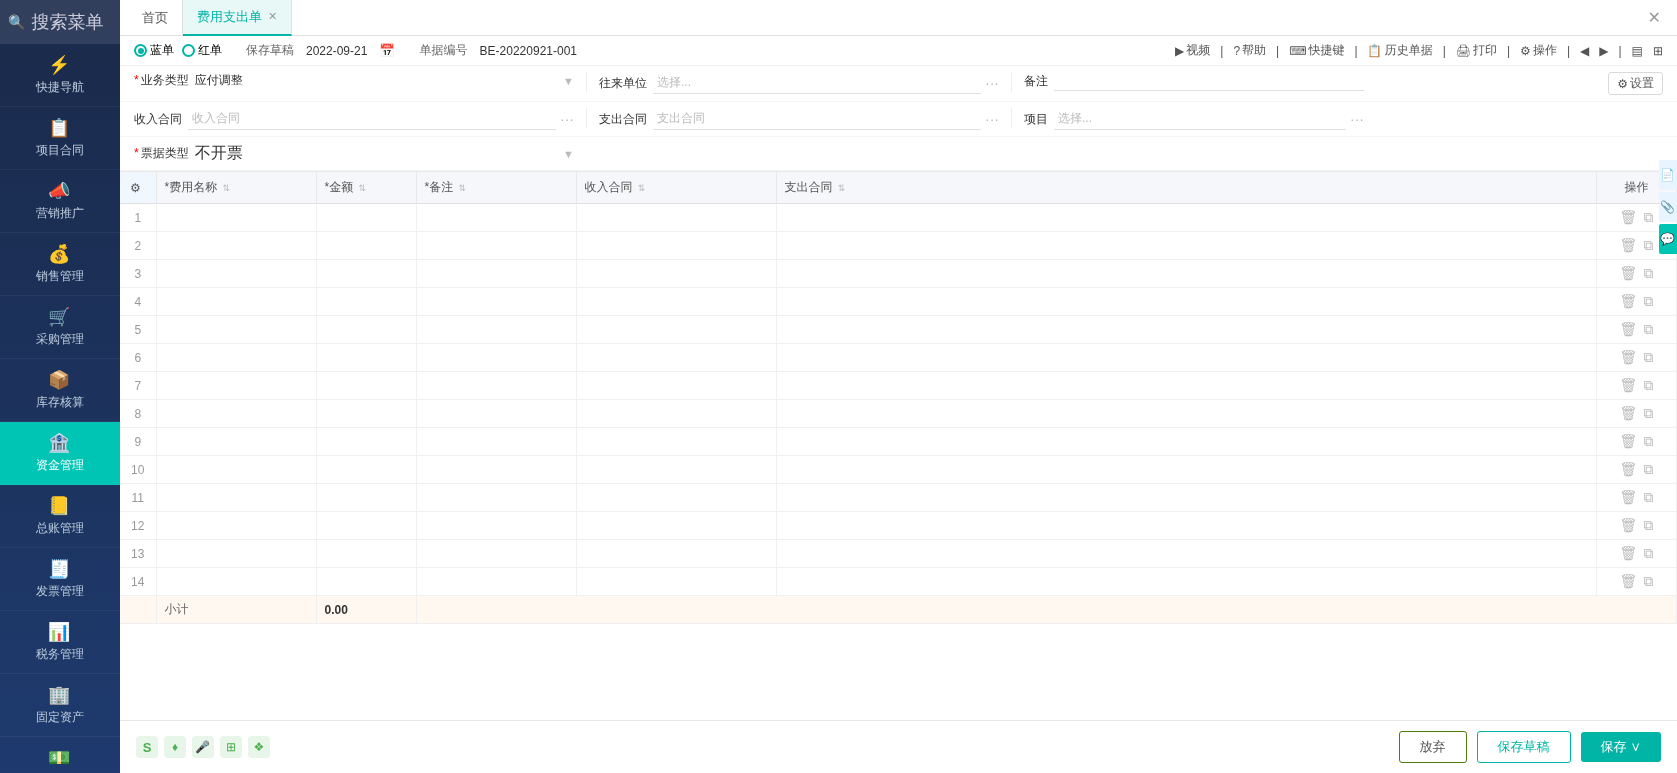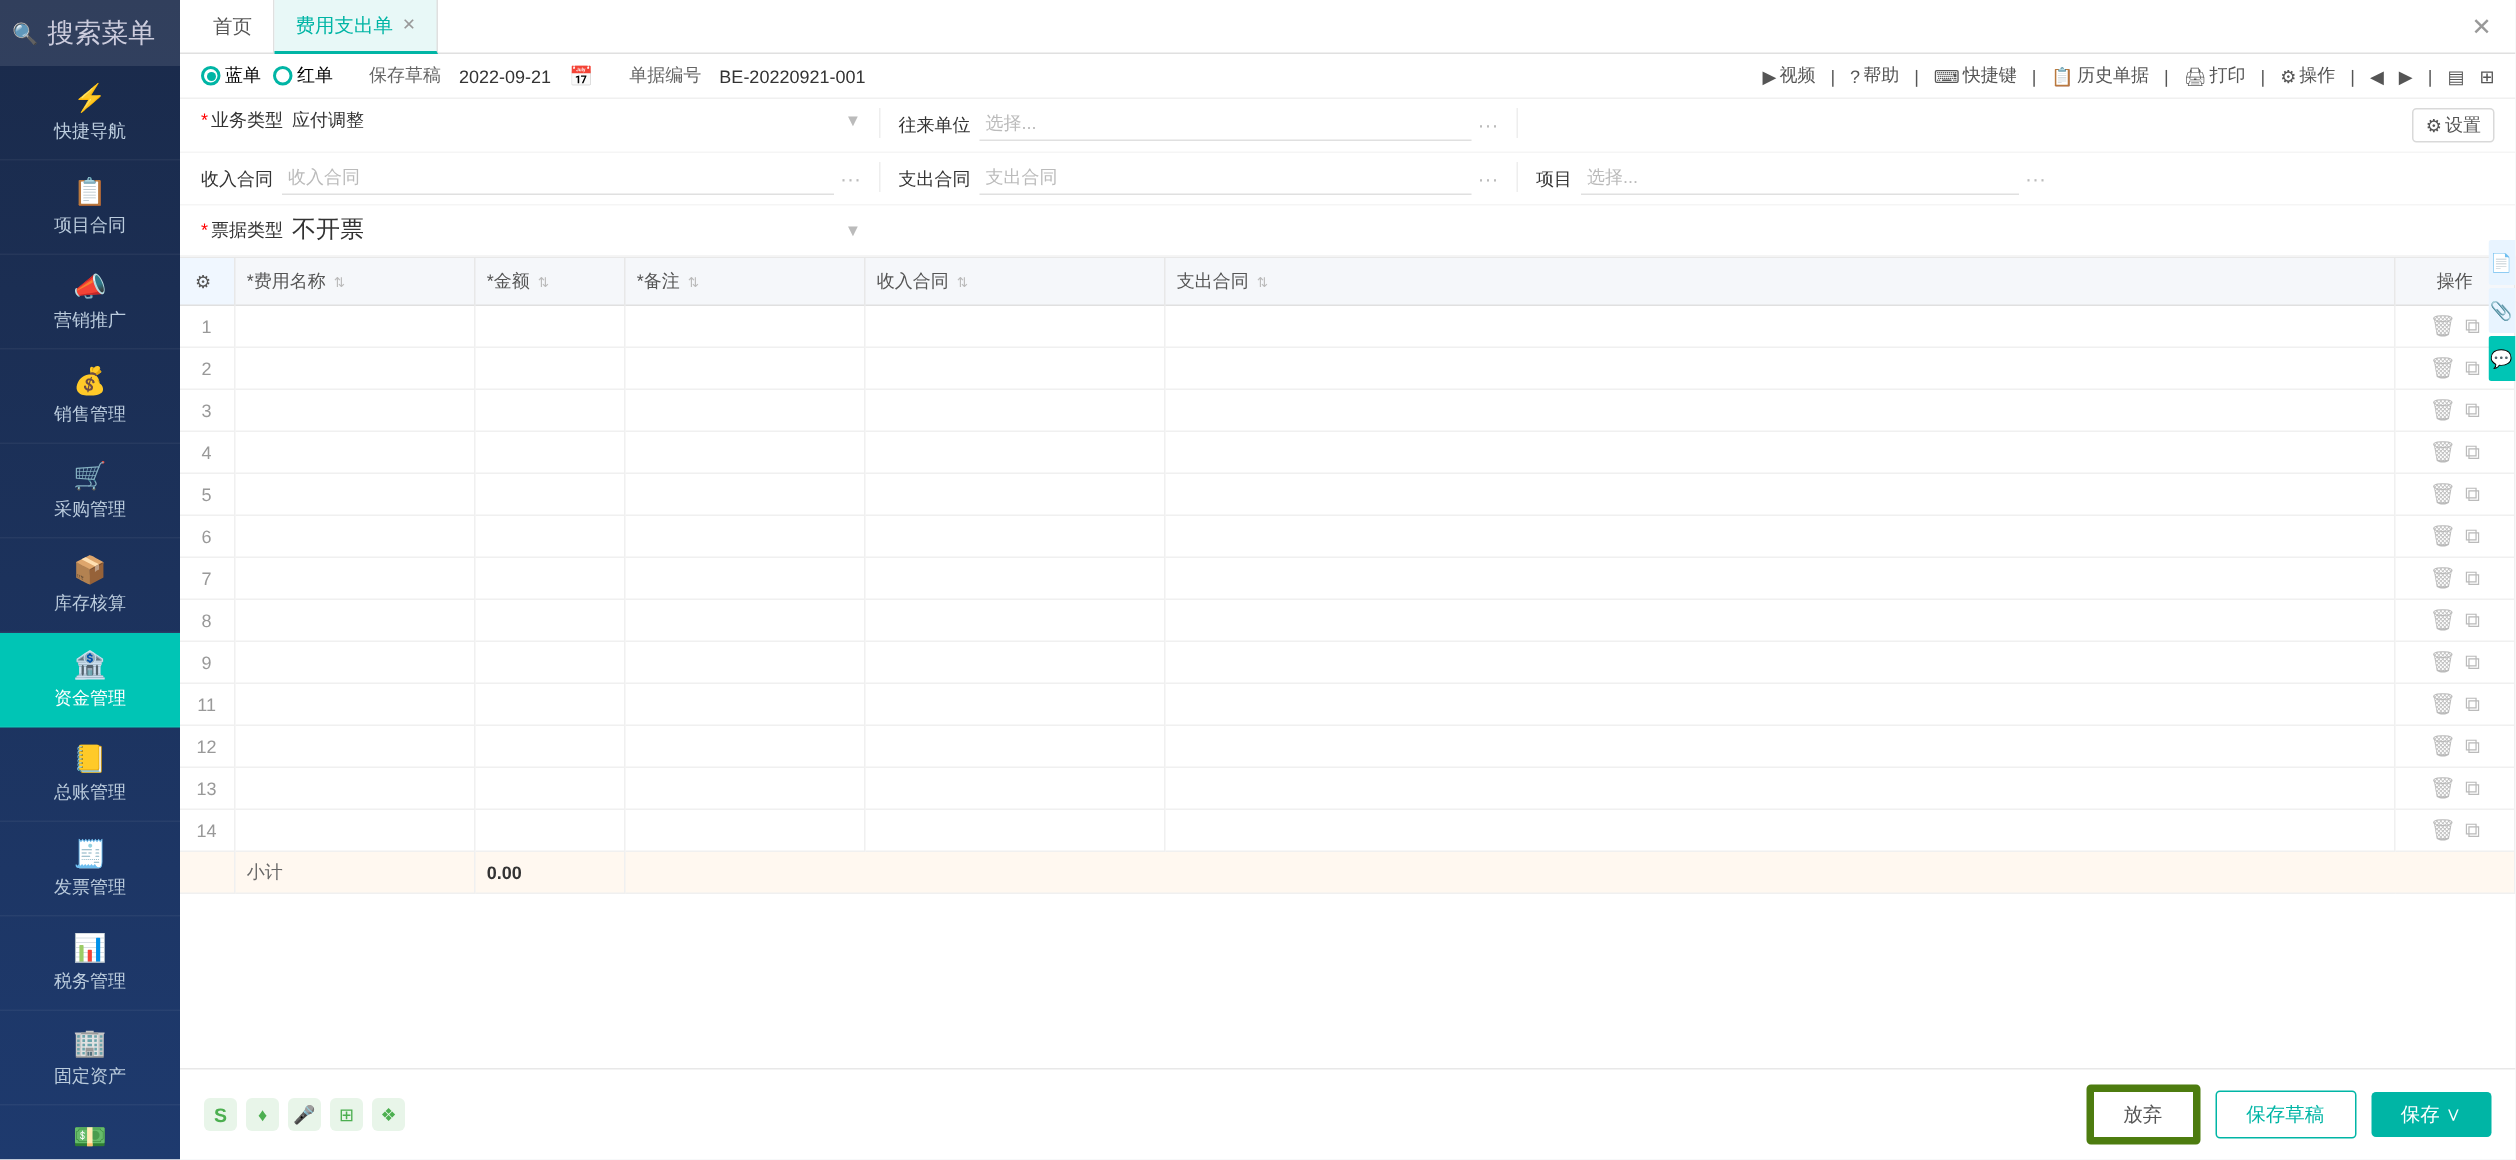--- a/index.html
+++ b/index.html
@@ -205,21 +205,21 @@
     .brand-icons { display: flex; align-items: center; gap: 6px; margin-right: auto; }
     .brand-s { width: 22px; height: 22px; background: #e8f5e9; border-radius: 4px; display: flex; align-items: center; justify-content: center; font-size: 13px; font-weight: bold; color: #4caf50; }
     .brand-icon { width: 22px; height: 22px; border-radius: 4px; display: flex; align-items: center; justify-content: center; font-size: 12px; background: #e8f5e9; color: #4caf50; }
     .btn {
       padding: 6px 20px;
       border-radius: 3px;
       border: none;
       cursor: pointer;
       font-size: 13px;
     }
-    .btn-discard { background: #fff; border: 5px solid #4d7c0f; color: #555; }
+    .btn-discard { background: #fff; border: 1px solid #4d7c0f; color: #555; }
     .btn-draft { background: #fff; border: 1px solid #00b5a5; color: #00b5a5; }
     .btn-save { background: #00b5a5; color: #fff; }
     .edge-icon {
       width: 18px;
       height: 30px;
       background: #e8f4ff;
       display: flex;
       align-items: center;
       justify-content: center;
       font-size: 12px;
@@ -378,20 +378,24 @@
         <span style="font-size:12px;color:#333;flex:1;">应付调整</span>
         <span class="dropdown-arrow">▼</span>
       </div>
       <div class="divider"></div>
       <div class="form-field" style="max-width:400px;">
         <span class="form-field-label">往来单位</span>
         <span class="form-field-input placeholder">选择...</span>
         <span class="field-dots">···</span>
       </div>
       <div class="divider"></div>
+      <div class="form-field" style="max-width:340px;">
+        <span class="form-field-label">备注</span>
+        <input class="form-field-input" type="text" value="" placeholder="" style="">
+      </div>
       <div style="margin-left:auto;">
         <button class="set-btn">
           <span>⚙</span>
           <span>设置</span>
         </button>
       </div>
     </div>
 
     <div class="form-row">
       <div class="form-field" style="max-width:440px;">
@@ -572,20 +576,34 @@
       <td></td>
       <td></td>
       <td>
         <div class="ops-cell">
           <span class="op-icon">🗑</span>
           <span class="op-icon">⧉</span>
         </div>
       </td>
     </tr>
           <tr>
+      <td class="row-num">10</td>
+      <td></td>
+      <td></td>
+      <td></td>
+      <td></td>
+      <td></td>
+      <td>
+        <div class="ops-cell">
+          <span class="op-icon">🗑</span>
+          <span class="op-icon">⧉</span>
+        </div>
+      </td>
+    </tr>
+          <tr>
       <td class="row-num">11</td>
       <td></td>
       <td></td>
       <td></td>
       <td></td>
       <td></td>
       <td>
         <div class="ops-cell">
           <span class="op-icon">🗑</span>
           <span class="op-icon">⧉</span>

